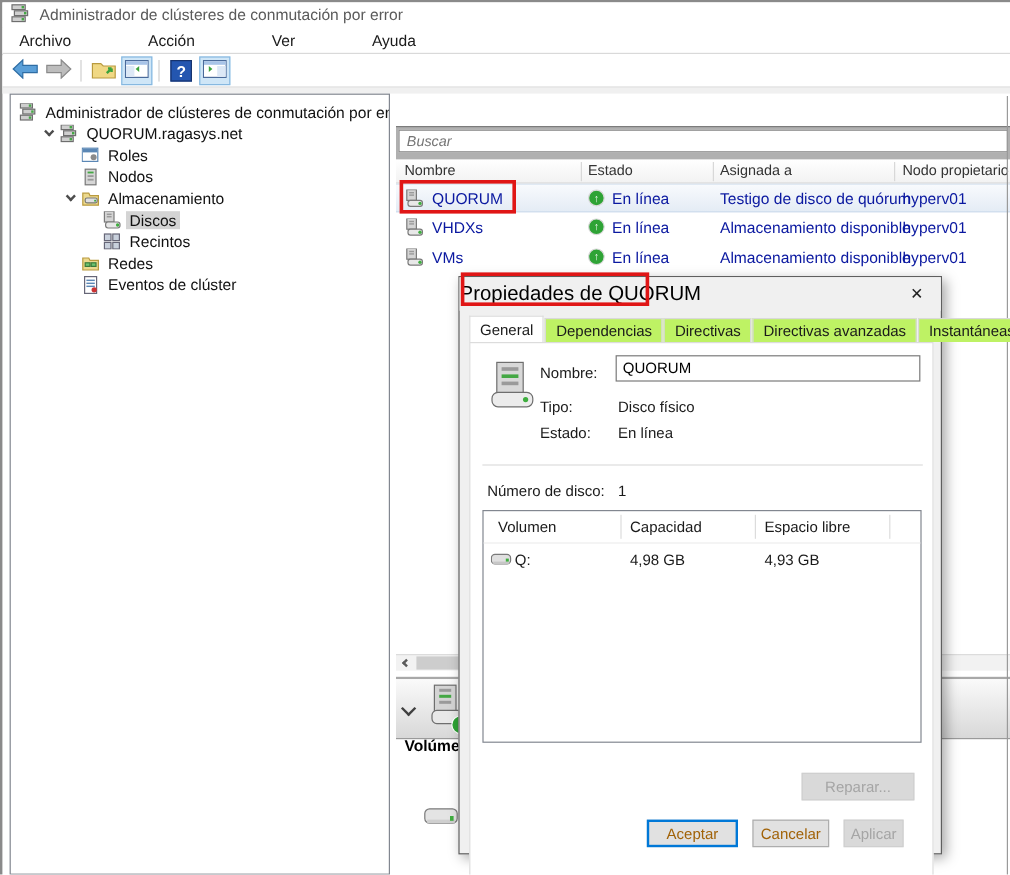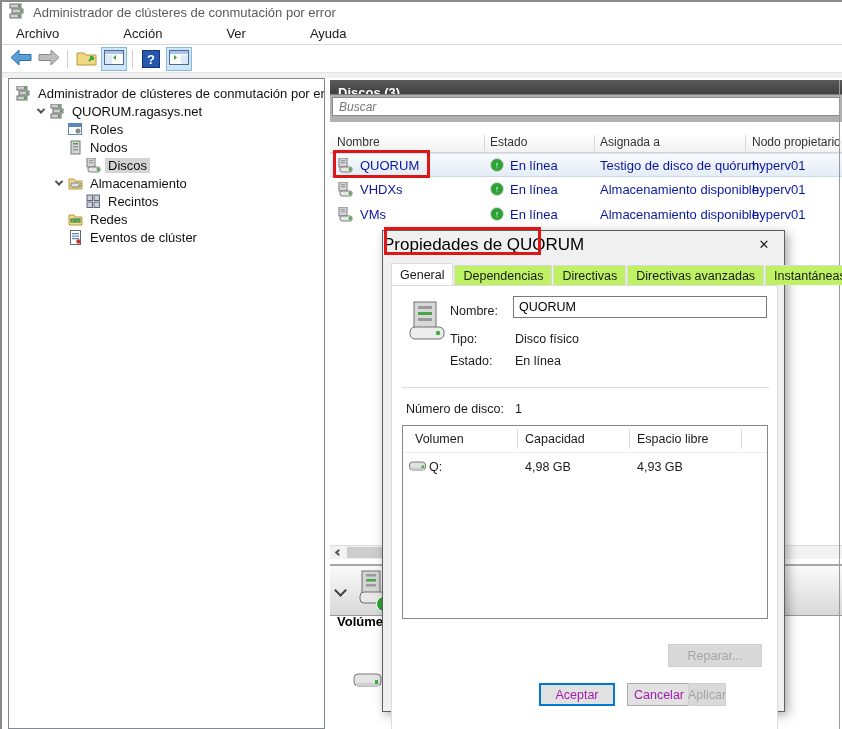--- a/index.html
+++ b/index.html
@@ -28,21 +28,21 @@
   .titem .spacer { width:16px; flex:0 0 16px; }
   .chev-slot { width:16px; flex:0 0 16px; display:flex; align-items:center; justify-content:center; }
   .chev-down { width:6px; height:6px; border-right:2px solid #4d4d4d; border-bottom:2px solid #4d4d4d; transform:rotate(45deg) translate(-1px,-1px); }
   .ticon { width:16px; height:16px; flex:0 0 16px; display:flex; align-items:center; justify-content:center; margin-right:4px; }
   .tlabel { padding:0 3px; }
   .tlabel.selected { background:#d4d4d4; }
 
   
   .main-pane { position:absolute; left:330px; top:80px; width:512px; height:649px; background:#fff; }
   .disks-header { position:absolute; left:0; top:0; width:512px; height:25px; background:linear-gradient(#5a5a5a,#2b2b2b); color:#fff; font-weight:bold; display:flex; align-items:center; padding-left:8px; }
-  .search-strip { position:absolute; left:0; top:14px; width:512px; height:28px; background:#b0b0b0; border-top:1px solid #7c7c7c; }
+  .search-strip { position:absolute; left:0; top:25px; width:512px; height:28px; background:#b0b0b0; border-top:1px solid #7c7c7c; }
   .search-input { position:absolute; left:2px; top:2px; width:508px; height:19px; border:1px solid #8a8a8a; font-style:italic; color:#7a7a7a; font-size:12px; padding:2px 6px; font-family:"Liberation Sans",sans-serif; background:#fff; }
   .col-header { position:absolute; left:0; top:53px; width:512px; height:20px; background:linear-gradient(#ffffff,#f2f2f2); border-bottom:1px solid #d4d4d4; }
   .col-label { position:absolute; top:2px; font-size:12px; color:#333; }
   .col-sep { position:absolute; top:2px; width:1px; height:16px; background:#d8d8d8; }
   .disk-row { position:absolute; left:0; width:512px; height:24px; color:#0a18a0; }
   .disk-row.selected { background:linear-gradient(#f8fafd,#e4ecf5); border-top:1px solid #d9e4f1; border-bottom:1px solid #c9d8ea; }
   .cell { position:absolute; top:4px; white-space:nowrap; }
   .row-icon { position:absolute; left:7px; top:4px; }
   .status-dot { position:absolute; left:160px; top:4px; width:14px; height:14px; border-radius:50%; background:#2ea335; border:1px solid #d9d9d9; color:#fff; font-size:9px; font-weight:bold; display:flex; align-items:center; justify-content:center; line-height:1; }
   .hscroll { position:absolute; left:0; top:465px; width:512px; height:14px; background:#f2f2f2; border-top:1px solid #dcdcdc; }
@@ -70,21 +70,21 @@
   .fld-label { position:absolute; left:58px; font-size:12.5px; color:#1a1a1a; }
   .fld-value { position:absolute; left:123px; font-size:12.5px; color:#1a1a1a; }
   .name-input { position:absolute; left:121px; top:10px; width:254px; height:22px; border:1px solid #7a7a7a; font-size:12.5px; padding:2px 5px; font-family:"Liberation Sans",sans-serif; color:#000; background:#fff; }
   .big-icon { position:absolute; left:12px; top:14px; }
   .hsep { position:absolute; left:10px; top:101px; width:367px; height:1px; background:#dcdcdc; }
   .vol-table { position:absolute; left:10px; top:139px; width:366px; height:194px; border:1px solid #828790; background:#fff; }
   .vol-col-label { position:absolute; top:6px; font-size:12.5px; color:#1a1a1a; }
   .vol-col-sep { position:absolute; top:3px; width:1px; height:20px; background:#dcdcdc; }
   .vol-header-line { position:absolute; left:0; top:26px; width:364px; height:1px; background:#ededed; }
   .vol-cell { position:absolute; top:34px; font-size:12.5px; color:#1a1a1a; }
-  .btn { position:absolute; height:23px; background:#e1e1e1; border:1px solid #adadad; font-size:12.5px; font-family:"Liberation Sans",sans-serif; color:#a21caf; display:flex; align-items:center; justify-content:center; }
+  .btn { position:absolute; height:23px; background:#e1e1e1; border:1px solid #adadad; font-size:12.5px; font-family:"Liberation Sans",sans-serif; color:#a16207; display:flex; align-items:center; justify-content:center; }
   .btn.default { border:2px solid #0078d7; }
   .btn.disabled { background:#d9d9d9; border-color:#cfcfcf; color:#a5a5a5; }
 
   
   .red-box { position:absolute; border:3px solid #e01616; z-index:20; background:transparent; }
 </style>
 </head>
 <body>
 
 <div id="window">
@@ -200,46 +200,46 @@
       <span class="ticon">
           <svg width="15" height="15">
             <rect x="3" y="1" width="9" height="13" fill="#d6d6d6" stroke="#777"></rect>
             <rect x="5" y="3" width="5" height="1.5" fill="#45a845"></rect>
             <rect x="5" y="6" width="5" height="1.5" fill="#9a9a9a"></rect>
             <rect x="5" y="9" width="5" height="1.5" fill="#9a9a9a"></rect>
           </svg>
         </span>
       <span class="tlabel">Nodos</span>
     </div>
+    <div class="titem" style="--lv:2">
+      <span class="chev-slot">
+          <span class="chev-down"></span>
+        </span>
+      <span class="ticon">
+          <svg width="15" height="14">
+            <path d="M1 3 L6 3 L7 5 L14 5 L14 13 L1 13 Z" fill="#ecd98e" stroke="#b99a3e"></path>
+            <rect x="3" y="7" width="10" height="4" rx="1.5" fill="#e0e0e0" stroke="#7a7a7a"></rect>
+            <rect x="10.5" y="8.5" width="1.5" height="1.5" fill="#45a845"></rect>
+          </svg>
+        </span>
+      <span class="tlabel">Almacenamiento</span>
+    </div>
     <div class="titem" style="--lv:3">
       <span class="spacer"></span>
       <span class="ticon">
           <svg width="16" height="15">
             <rect x="2" y="0" width="8" height="9" fill="#d4d4d4" stroke="#7a7a7a"></rect>
             <rect x="4" y="2" width="4" height="1.2" fill="#9a9a9a"></rect>
             <rect x="4" y="4" width="4" height="1.2" fill="#9a9a9a"></rect>
             <rect x="3" y="9" width="12" height="5" rx="2" fill="#e8e8e8" stroke="#7a7a7a"></rect>
             <circle cx="13" cy="11.5" r="1.4" fill="#3fae3f"></circle>
           </svg>
         </span>
       <span class="tlabel selected">Discos</span>
     </div>
-    <div class="titem" style="--lv:2">
-      <span class="chev-slot">
-          <span class="chev-down"></span>
-        </span>
-      <span class="ticon">
-          <svg width="15" height="14">
-            <path d="M1 3 L6 3 L7 5 L14 5 L14 13 L1 13 Z" fill="#ecd98e" stroke="#b99a3e"></path>
-            <rect x="3" y="7" width="10" height="4" rx="1.5" fill="#e0e0e0" stroke="#7a7a7a"></rect>
-            <rect x="10.5" y="8.5" width="1.5" height="1.5" fill="#45a845"></rect>
-          </svg>
-        </span>
-      <span class="tlabel">Almacenamiento</span>
-    </div>
     <div class="titem" style="--lv:3">
       <span class="spacer"></span>
       <span class="ticon">
           <svg width="15" height="14">
             <rect x="1" y="1" width="5.5" height="5.5" fill="#c8d0dc" stroke="#667"></rect>
             <rect x="8" y="1" width="5.5" height="5.5" fill="#c8d0dc" stroke="#667"></rect>
             <rect x="1" y="8" width="5.5" height="5.5" fill="#c8d0dc" stroke="#667"></rect>
             <rect x="8" y="8" width="5.5" height="5.5" fill="#c8d0dc" stroke="#667"></rect>
           </svg>
         </span>
@@ -265,23 +265,20 @@
             <rect x="4" y="5.5" width="7" height="1.2" fill="#5b87b5"></rect>
             <rect x="4" y="8" width="7" height="1.2" fill="#5b87b5"></rect>
             <circle cx="10.5" cy="11.5" r="2.2" fill="#c33"></circle>
           </svg>
         </span>
       <span class="tlabel">Eventos de clúster</span>
     </div>
   </div>
 
   <div class="main-pane">
-    <div class="disks-header">
-      <span>Discos (3)</span>
-    </div>
     <div class="search-strip">
       <input class="search-input" type="text" placeholder="Buscar" style="">
     </div>
     <div class="col-header">
       <span class="col-label" style="left:7px">Nombre</span>
       <span class="col-label" style="left:160px">Estado</span>
       <span class="col-label" style="left:270px">Asignada a</span>
       <span class="col-label" style="left:422px">Nodo propietario</span>
       <span class="col-sep" style="left:154px"></span>
       <span class="col-sep" style="left:264px"></span>
@@ -413,18 +410,18 @@
         <span class="vol-cell" style="left:26px">Q:</span>
         <span class="vol-cell" style="left:122px">4,98 GB</span>
         <span class="vol-cell" style="left:234px">4,93 GB</span>
       </div>
 
       <button class="btn disabled" style="left:276px; top:358px; width:94px">Reparar...</button>
     </div>
 
     <button class="btn default" style="left:156px; top:452px; width:76px">Aceptar</button>
     <button class="btn" style="left:244px; top:452px; width:64px">Cancelar</button>
-    <button class="btn disabled" style="left:305px; top:452px; width:38px">Aplicar</button>
+    <button class="btn disabled" style="left:320px; top:452px; width:50px">Aplicar</button>
   </div>
 
   <div class="red-box" style="left:333px; top:150px; width:97px; height:28px"></div>
   <div class="red-box" style="left:384px; top:227px; width:157px; height:28px"></div>
 </div>
 
 </body></html>

